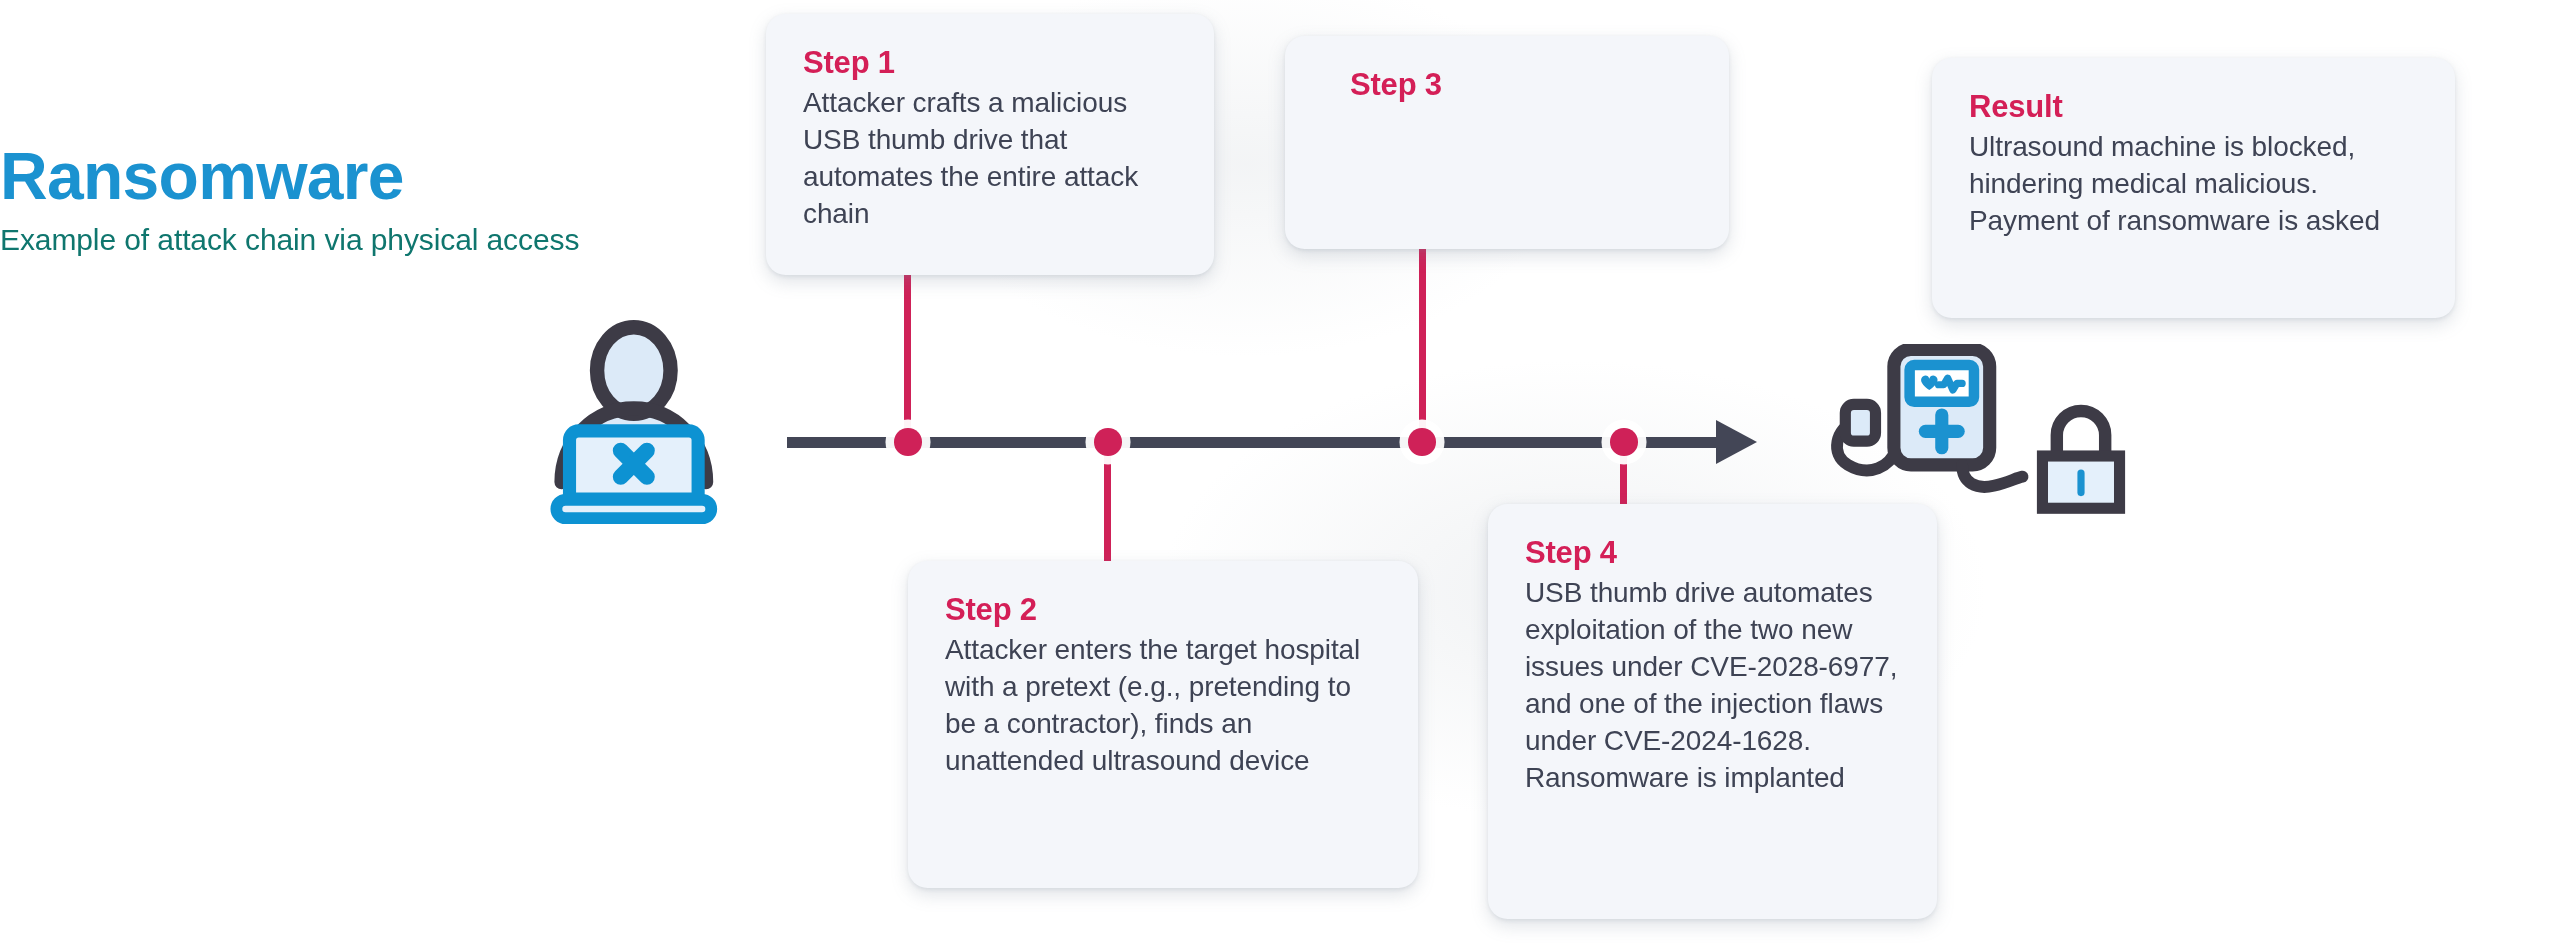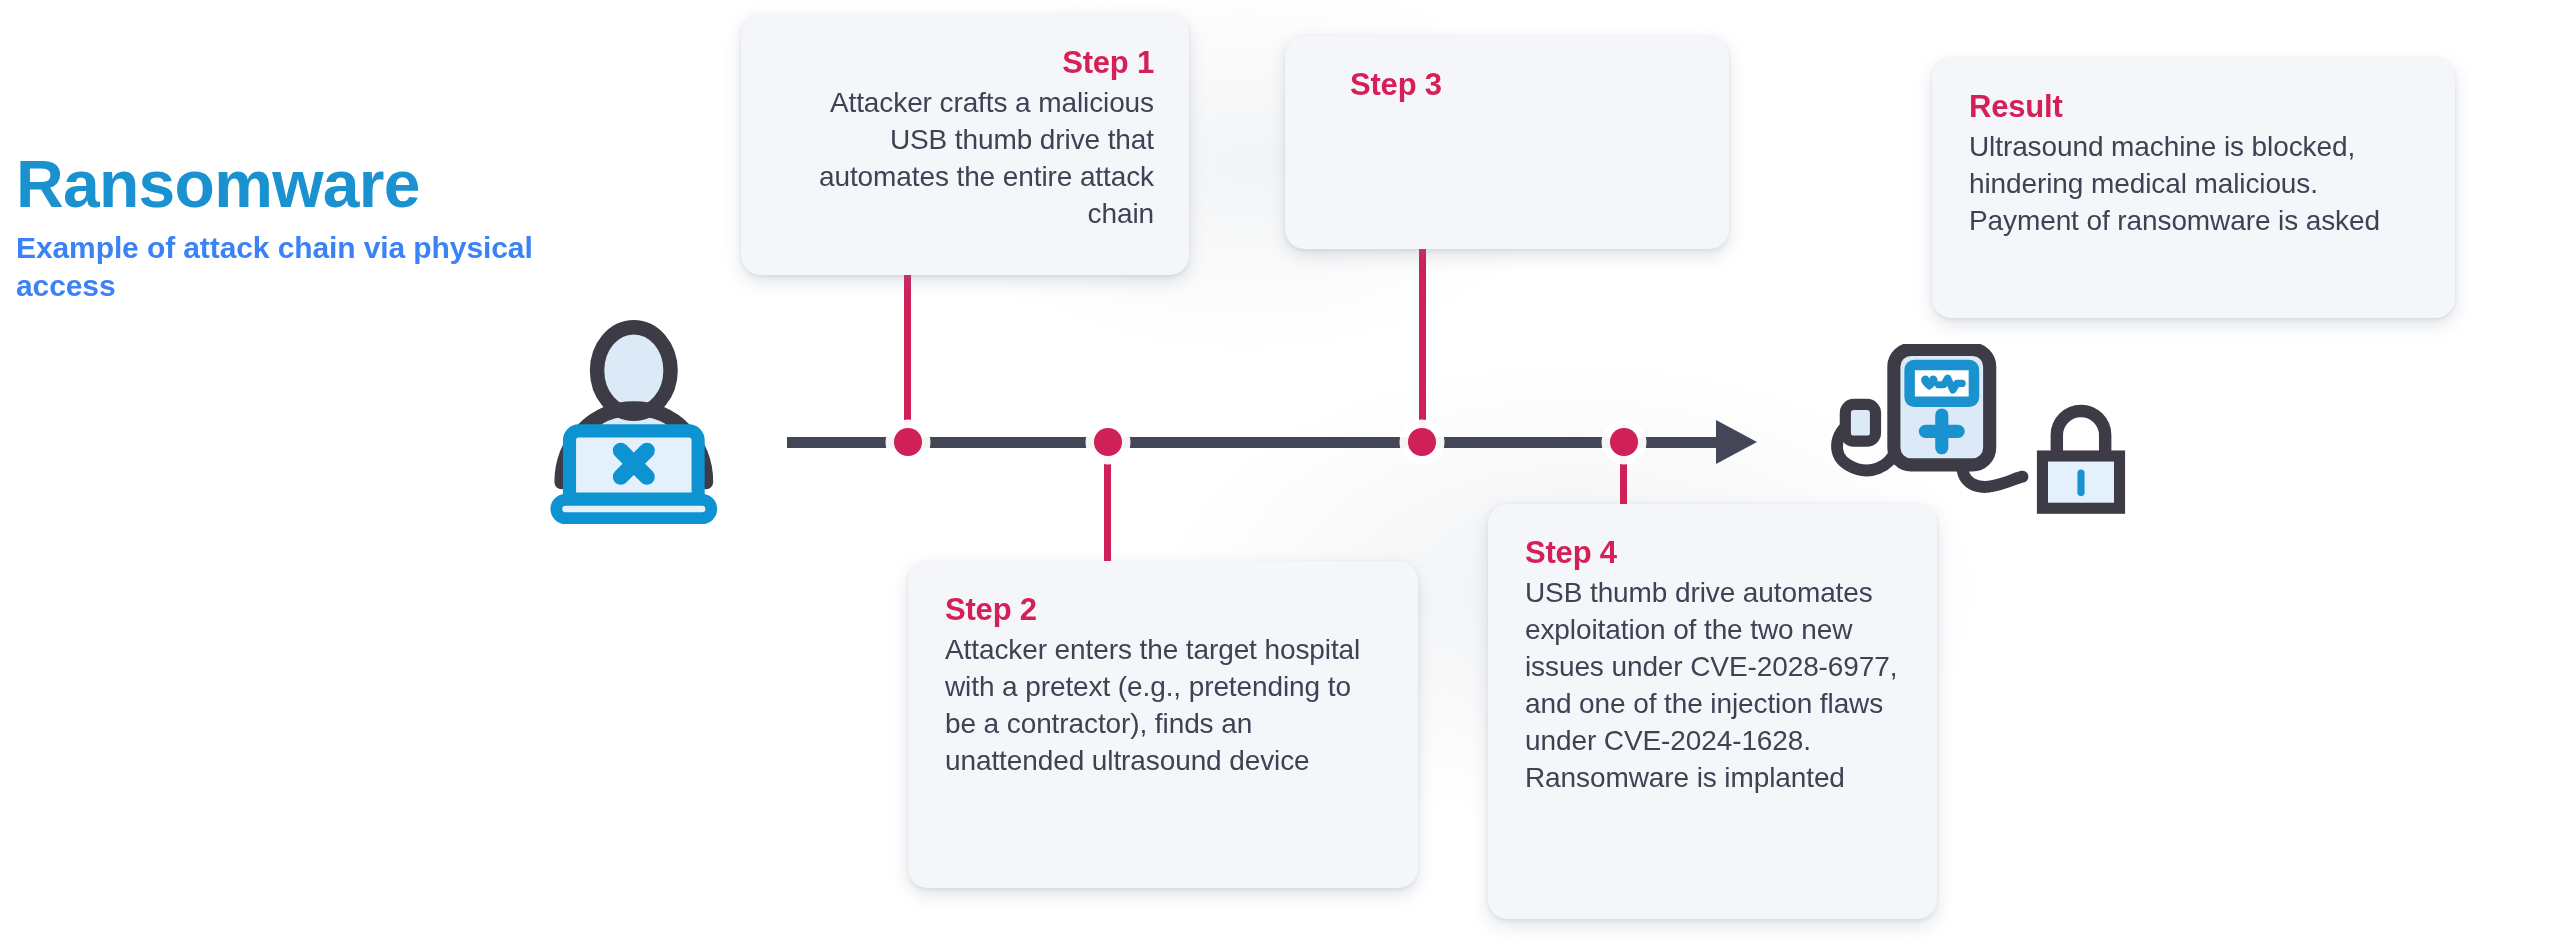--- a/index.html
+++ b/index.html
@@ -9,47 +9,47 @@
     font-family:"Liberation Sans","DejaVu Sans",sans-serif;
     -webkit-font-smoothing:antialiased;
   }
   
   .bg-wash{position:absolute;inset:0;background:
       radial-gradient(ellipse 590px 328px at 1574px 590px, rgba(228,231,234,.55), rgba(255,255,255,0) 70%),
       radial-gradient(ellipse 459px 275px at 1246px 164px, rgba(228,231,234,.45), rgba(255,255,255,0) 70%);
       pointer-events:none;}
 
   
-  #title-block{position:absolute;left:16px;top:143px;width:629px;margin-top:8px;}
+  #title-block{position:absolute;left:0;top:143px;width:629px;}
   #main-title{
     font-size:66px;line-height:66px;font-weight:800;color:#1b92d0;
     letter-spacing:-0.7px;margin:0 0 11.8px 0;
   }
   #subtitle{
-    font-size:30px;line-height:38px;font-weight:700;color:#3b82f6;
+    font-size:30px;line-height:38px;font-weight:400;color:#0f766e;
     letter-spacing:-0.1px;margin:0;max-width:610px;
   }
 
   
   .card{
     position:absolute;background:#f4f6fa;border-radius:19.7px;
     box-shadow:0 6.6px 17px rgba(120,132,148,.22), 0 1.3px 3.9px rgba(120,132,148,.14);
     box-sizing:border-box;
   }
   .card-inner{padding:31px 35px 29px 37px;}
   .card-title{
     font-size:31px;line-height:35px;font-weight:800;color:#d41f57;
     margin:0 0 3.9px 0;letter-spacing:-0.2px;
   }
   .card-body{
     font-size:28px;line-height:37px;font-weight:400;color:#3e4354;
     margin:0;letter-spacing:-0.1px;white-space:pre-line;
   }
 
-  #card-step1{left:741px;top:14.4px;width:448px;height:261px;text-align:right;}
+  #card-step1{left:766px;top:14.4px;width:448px;height:261px;}
   #card-step3{left:1285px;top:36px;width:444px;height:213px;padding-left:28px;}
   #card-result{left:1932px;top:58px;width:523px;height:260px;}
   #card-step2{left:908px;top:561px;width:510px;height:327px;}
   #card-step4{left:1488px;top:504px;width:449px;height:415px;}
 
   
   #timeline{position:absolute;left:0;top:0;width:2576px;height:948px;pointer-events:none;}
   .connector{position:absolute;width:7.2px;background:#cf2158;}
   .axis-line{position:absolute;left:787px;top:437px;width:957px;height:10.5px;background:#434656;}
   .arrow-head{

